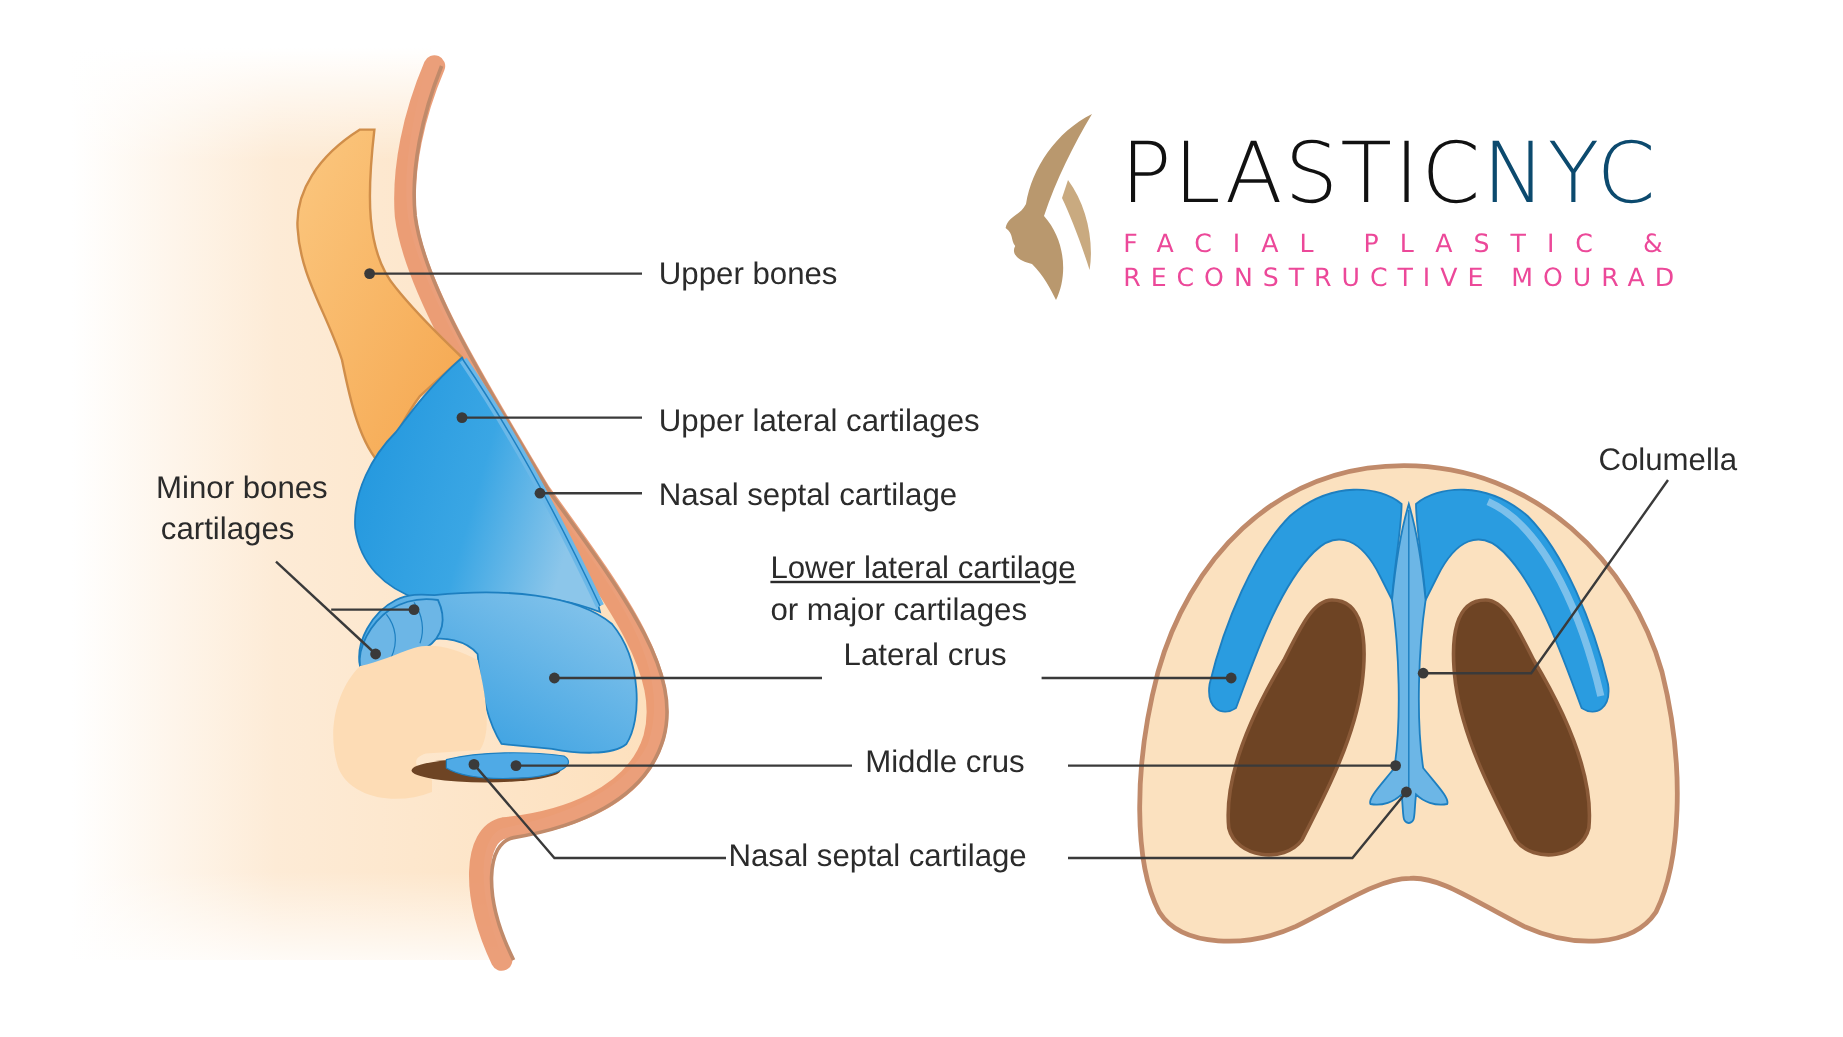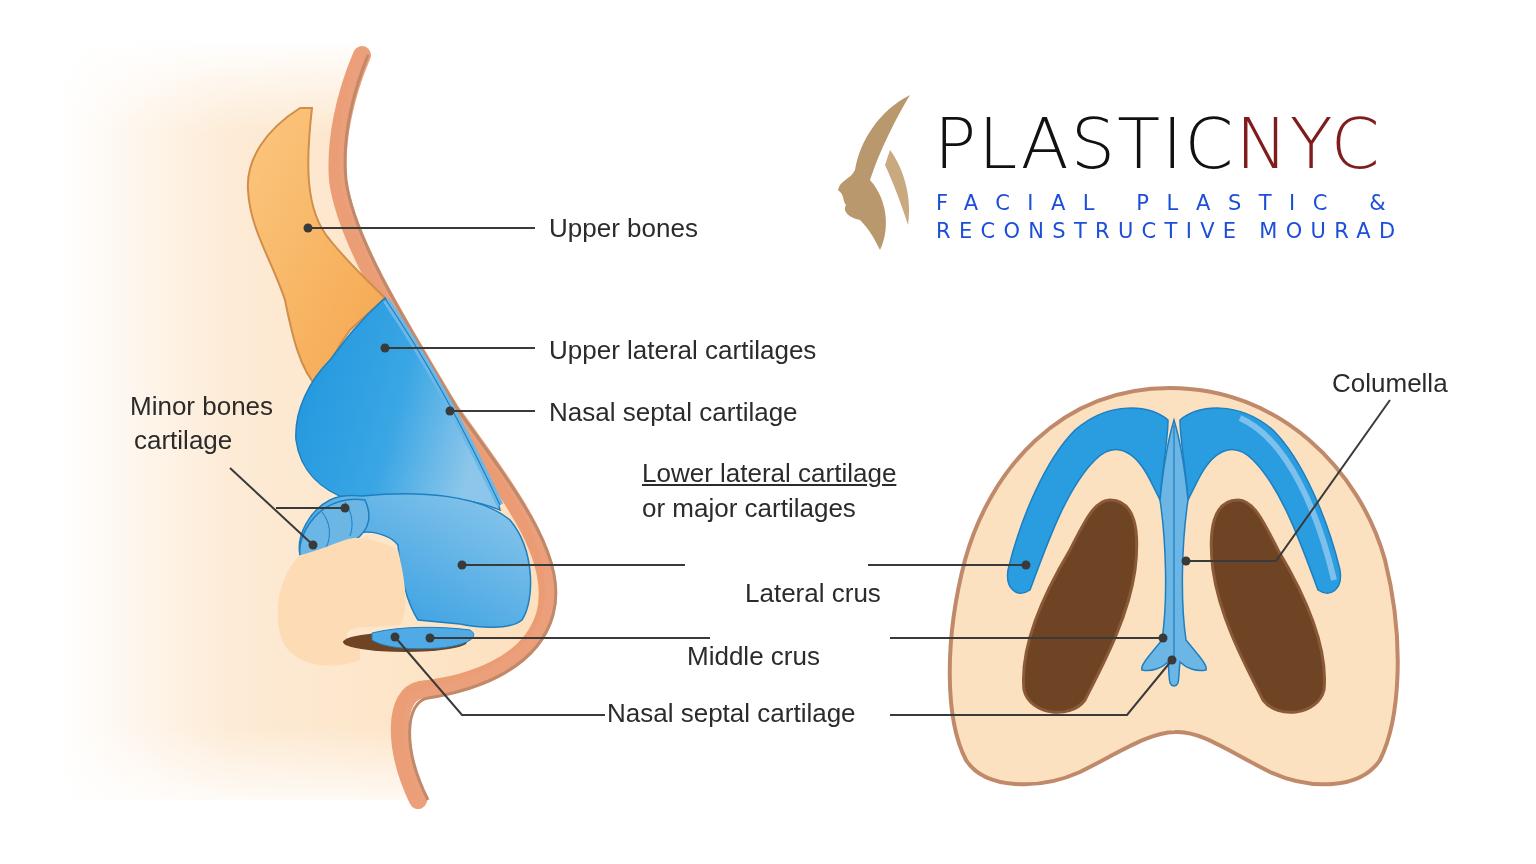--- a/index.html
+++ b/index.html
@@ -1,22 +1,22 @@
 <!DOCTYPE html>
 <html><head>
 <meta charset="utf-8">
 <style>
   html, body { margin:0; padding:0; background:#ffffff; }
   body { width:1536px; height:864px; position:relative; overflow:hidden; font-family:"Liberation Sans", sans-serif; }
   .canvas { position:absolute; left:0; top:0; width:1536px; height:864px; }
   .label { position:absolute; color:#2b2b2b; font-size:26px; line-height:34px; white-space:nowrap; font-family:"Liberation Sans", sans-serif; }
   .brand-main { position:absolute; left:934px; top:104px; font-size:70px; line-height:80px; letter-spacing:2px; font-family:"DejaVu Sans", sans-serif; font-weight:300; white-space:nowrap; }
   .brand-main .a { color:#111111; }
-  .brand-main .b { color:#7f1d1d;margin-top:12px; }
-  .brand-sub { position:absolute; left:936px; font-size:21px; line-height:26px; color:#1d4ed8; white-space:nowrap; font-family:"DejaVu Sans", sans-serif; }
+  .brand-main .b { color:#0c4a6e;margin-top:12px; }
+  .brand-sub { position:absolute; left:936px; font-size:21px; line-height:26px; color:#ec4899; white-space:nowrap; font-family:"DejaVu Sans", sans-serif; }
   .sub1 { top:190px; letter-spacing:17.5px; }
   .sub2 { top:218px; letter-spacing:8.3px; }
 </style>
 </head>
 <body>
 
 <div class="canvas">
 <svg width="1536" height="864" viewBox="0 0 1536 864" xmlns="http://www.w3.org/2000/svg">
   <defs>
     <linearGradient id="skinFade" x1="0" y1="0" x2="1" y2="0">
@@ -123,19 +123,19 @@
 <div class="brand-main">
   <span class="a">PLASTIC</span><span class="b">NYC</span>
 </div>
 <div class="brand-sub sub1">FACIAL PLASTIC &amp;</div>
 <div class="brand-sub sub2">RECONSTRUCTIVE MOURAD</div>
 
 <div class="label" style="left:549px;top:211px;">Upper bones</div>
 <div class="label" style="left:549px;top:333px;">Upper lateral cartilages</div>
 <div class="label" style="left:549px;top:395px;">Nasal septal cartilage</div>
 <div class="label" style="left:130px;top:389px;">Minor bones</div>
-<div class="label" style="left:134px;top:423px;">cartilage</div>
+<div class="label" style="left:134px;top:423px;">cartilages</div>
 <div class="label" style="left:642px;top:456px;text-decoration:underline;">Lower lateral cartilage</div>
 <div class="label" style="left:642px;top:491px;">or major cartilages</div>
-<div class="label" style="left:703px;top:576px;margin-left:42px;">Lateral crus</div>
-<div class="label" style="left:687px;top:617px;margin-top:22px;">Middle crus</div>
+<div class="label" style="left:703px;top:528px;">Lateral crus</div>
+<div class="label" style="left:721px;top:617px;">Middle crus</div>
 <div class="label" style="left:607px;top:696px;">Nasal septal cartilage</div>
 <div class="label" style="left:1332px;top:366px;text-align:center;">Columella</div>
 
 </body></html>

